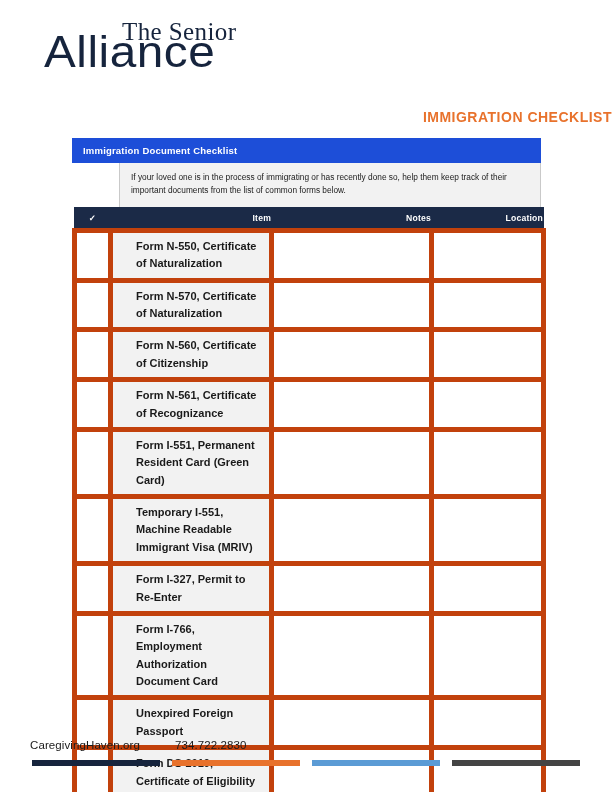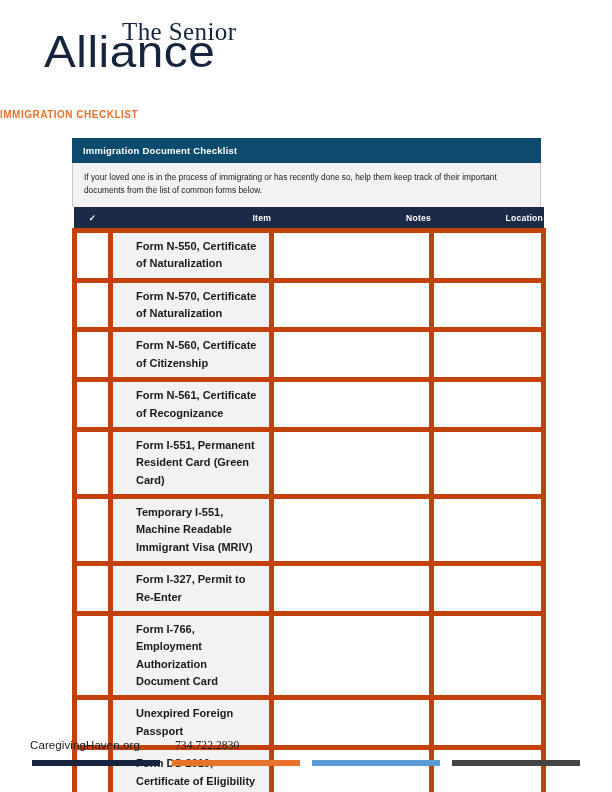--- a/index.html
+++ b/index.html
@@ -48,50 +48,51 @@
     transform: scaleX(1.06);
     transform-origin: left top;
   }
 
   
   .page-title {
     position: absolute;
     left: 0;
     right: 0;
     top: 109px;
-    text-align: left;
-    font-size: 10px;
+    text-align: right;
+    font-size: 14px;
     font-weight: bold;
     letter-spacing: 0.5px;
     color: #e8722c;
   }
 
   
   .card {
     position: absolute;
     left: 72px;
     top: 138px;
     width: 469px;
   }
   .card-header {
-    background: #0c4a6e;
+    background: #1d4ed8;
     color: #ffffff;
     font-size: 9.5px;
     font-weight: bold;
     padding: 7px 23px 7px 11px;
     letter-spacing: 0.2px;
   }
   .card-desc {
     background: #f2f2f2;
     border-left: 1px solid #c9c9c9;
     border-right: 1px solid #c9c9c9;
     font-size: 8.3px;
     line-height: 1.62;
     padding: 8px 13px 9px 11px;
     color: #1a1a1a;
+    margin-left: 47px;
   }
 
   
   table.checklist {
     border-collapse: collapse;
     width: 469px;
     table-layout: fixed;
   }
   table.checklist th {
     background: #1b2a47;
@@ -152,21 +153,20 @@
   .footer-site {
     font-size: 11.5px;
     color: #1a1a1a;
     letter-spacing: 0.1px;
   }
   .footer-phone {
     font-size: 11.5px;
     color: #1a1a1a;
     margin-left: 35px;
     letter-spacing: 0.1px;
-    font-family: Liberation Serif, serif;
   }
   .footer-bars {
     position: absolute;
     left: 32px;
     top: 21px;
     width: 548px;
     display: flex;
     gap: 12px;
   }
   .bar {

